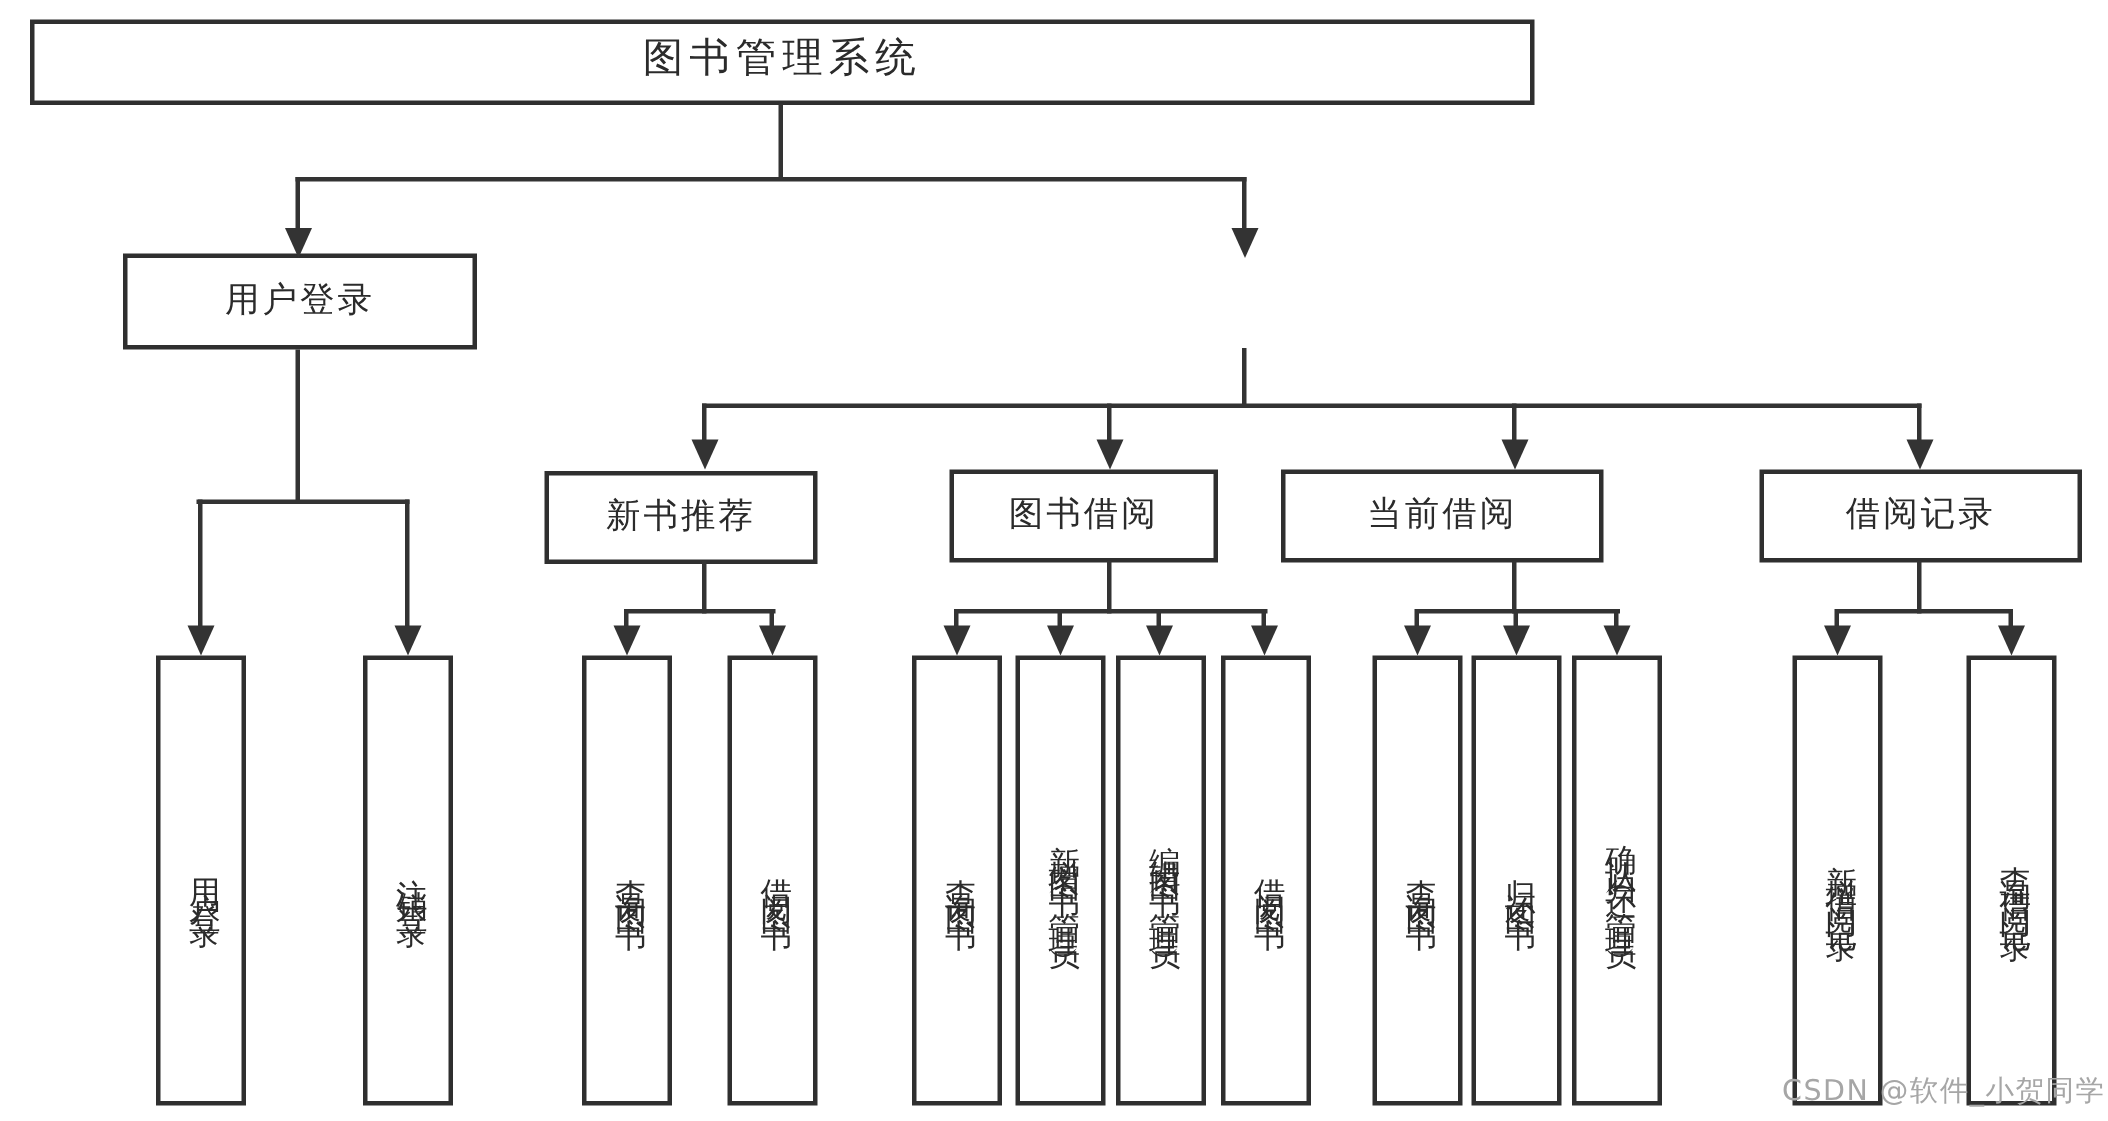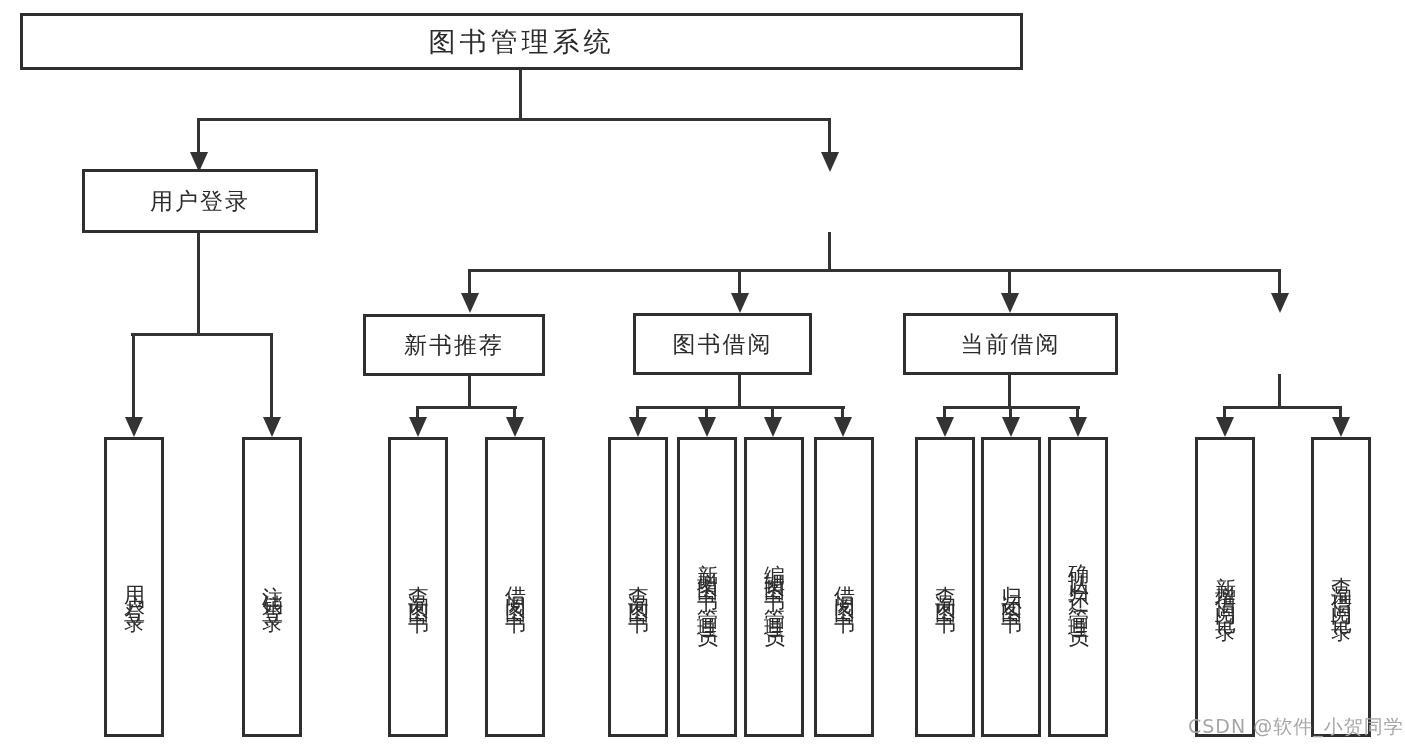--- a/index.html
+++ b/index.html
@@ -18,21 +18,21 @@
     font-family:"DejaVu Sans","Liberation Sans",sans-serif;
     color:var(--text);
   }
   .box{
     position:absolute;
     box-sizing:border-box;
     border:3px solid var(--box-border);
     background:var(--background);
     display:flex;align-items:center;justify-content:center;
   }
-  .box .lbl{line-height:1;white-space:nowrap;}
+  .box .lbl{line-height:1;white-space:nowrap;font-family:Liberation Mono, monospace;}
   .box.root .lbl{font-size:27px;letter-spacing:4px;}
   .box.h .lbl{font-size:23px;letter-spacing:2px;}
   .box.v .lbl{
     writing-mode:vertical-rl;
     text-orientation:mixed;
     font-size:21px;
     letter-spacing:9px;
     line-height:1;
   }
   .vline{position:absolute;width:3px;background:var(--line);}
@@ -66,24 +66,27 @@
 
 
   <div class="box h" style="left:363px;top:314px;width:182px;height:62px">
     <span class="lbl">新书推荐</span>
   </div>
 
   <div class="box h" style="left:633px;top:313px;width:179px;height:62px">
     <span class="lbl">图书借阅</span>
   </div>
 
-  <div class="box h" style="left:903px;top:313px;width:215px;height:62px">
+  <div class="box h" style="left:854px;top:313px;width:215px;height:62px">
     <span class="lbl">当前借阅</span>
   </div>
 
+  <div class="box h" style="left:1173px;top:313px;width:215px;height:62px">
+    <span class="lbl">借阅记录</span>
+  </div>
 
   <div class="box v" style="left:104px;top:437px;width:60px;height:300px">
     <span class="lbl">用户登录</span>
   </div>
   <div class="box v" style="left:242px;top:437px;width:60px;height:300px">
     <span class="lbl">注销登录</span>
   </div>
 
   <div class="box v" style="left:388px;top:437px;width:60px;height:300px">
     <span class="lbl">查询图书</span>

